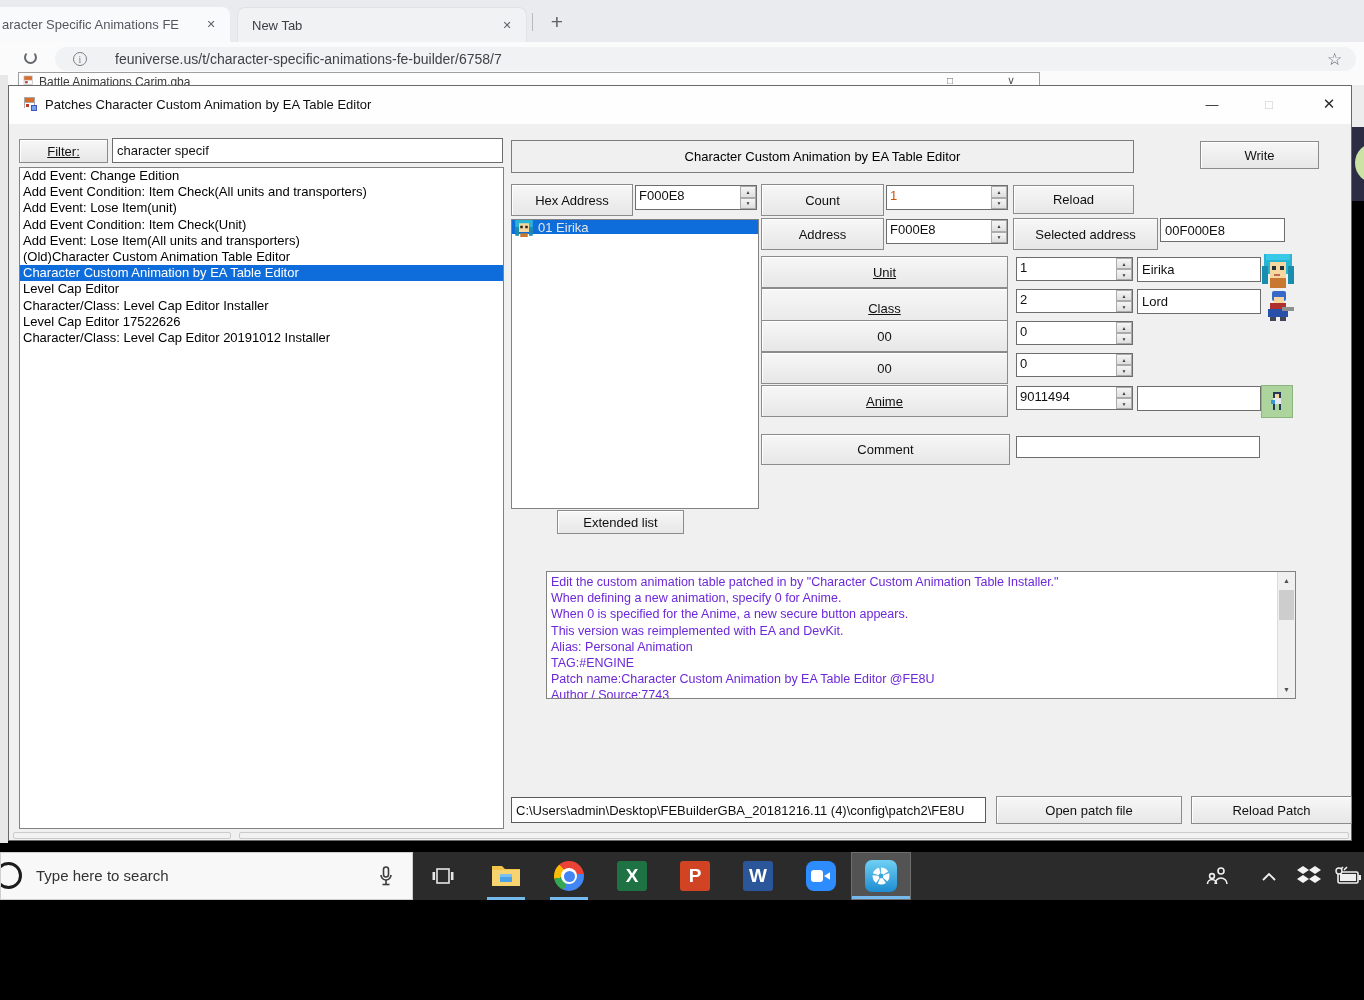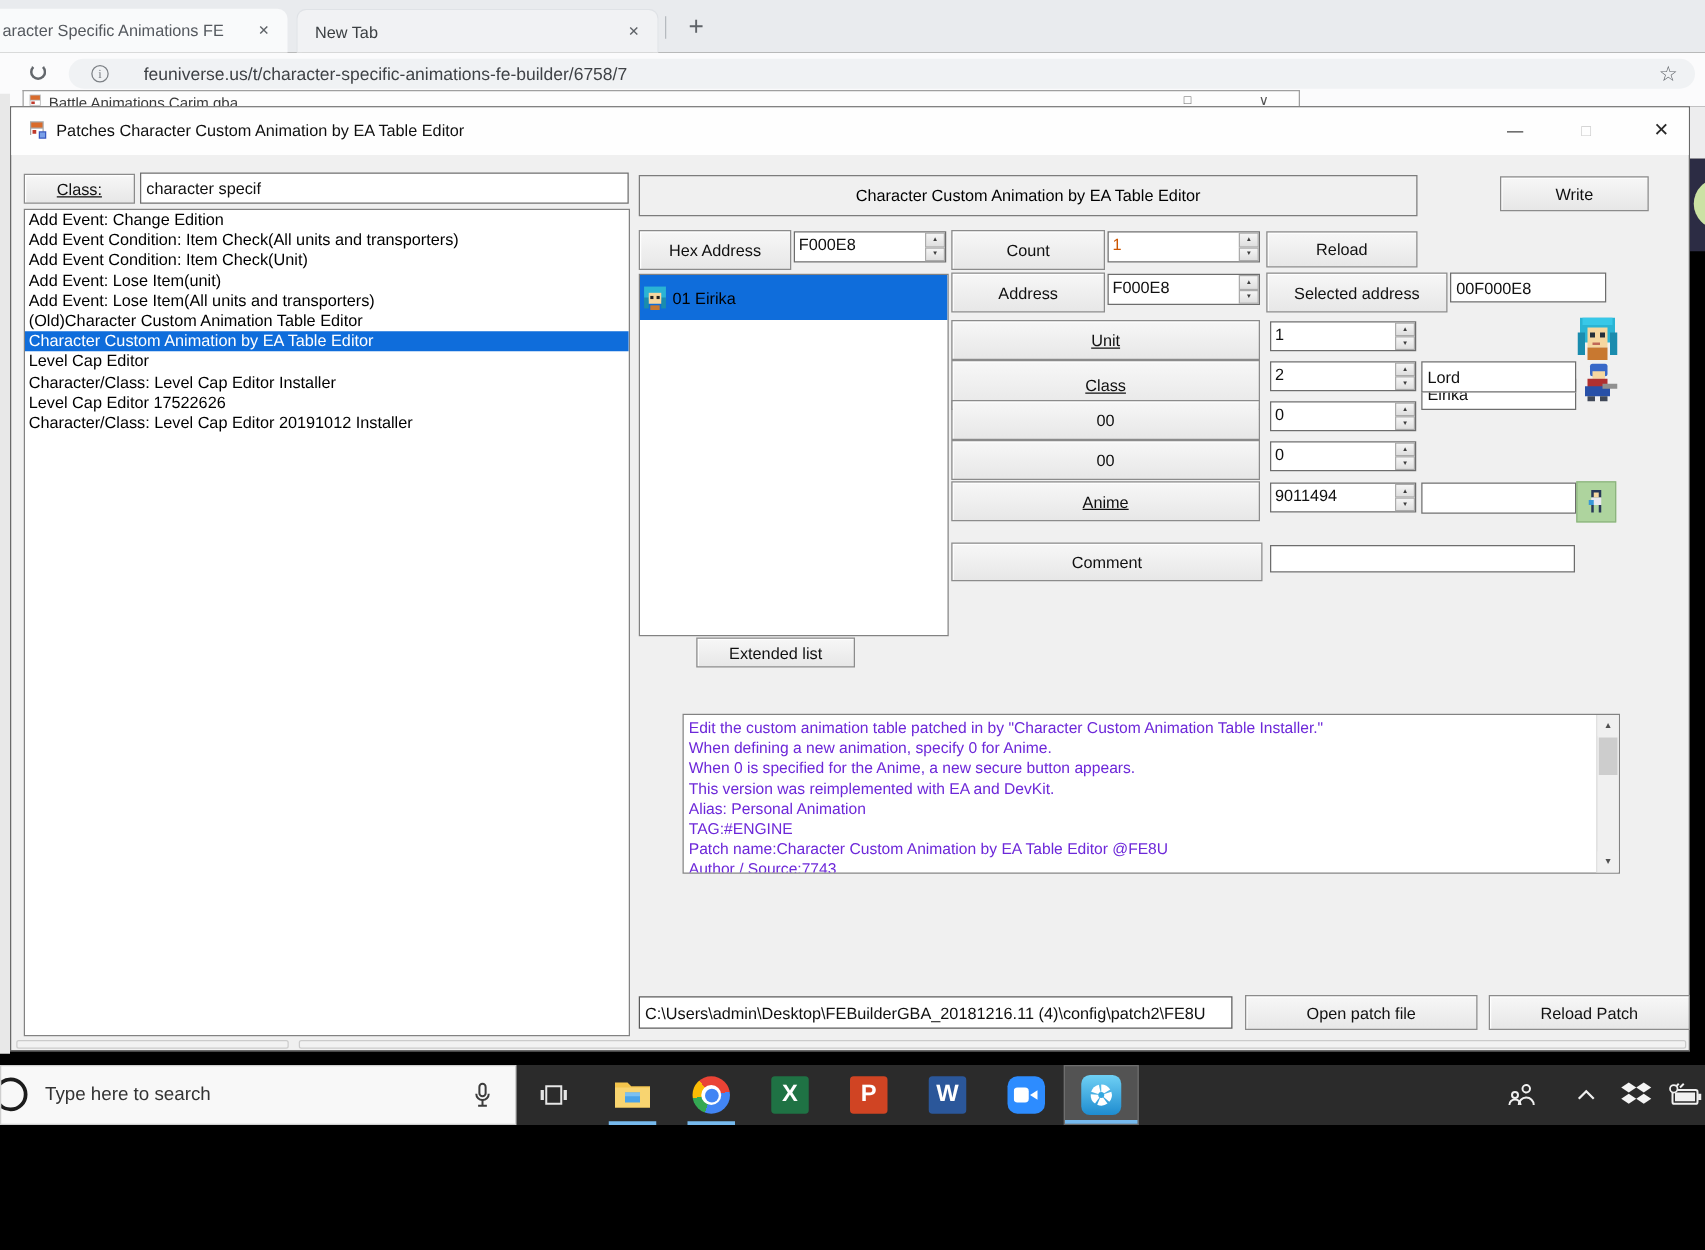--- a/index.html
+++ b/index.html
@@ -46,21 +46,21 @@
   .lb{background:#fff;border:1px solid #828282;overflow:hidden;}
   .lb .it{height:16.2px;line-height:16px;padding-left:3px;font-size:13px;color:#000;white-space:nowrap;}
   .lb .it.sel{background:#0f6ddb;color:#fff;}
   .spin{background:#fff;border:1px solid #6d6d6d;display:flex;}
   .spin .val{flex:1;font-size:13px;color:#101010;padding:2px 3px;overflow:hidden;white-space:nowrap;}
   .spin .val.orange{color:#cc5500;}
   .spin .ud{width:16px;display:flex;flex-direction:column;}
   .spin .ud i{flex:1;font-style:normal;background:linear-gradient(#f5f5f5,#dfdfdf);
        border:1px solid #ababab;font-size:5px;color:#3c3c3c;display:flex;align-items:center;
        justify-content:center;}
-  .entry-row{height:36px;display:flex;align-items:center;background:#0f6ddb;color:#000000;
+  .entry-row{height:14px;display:flex;align-items:center;background:#0f6ddb;color:#e5e5e5;
        font-size:13px;gap:4px;padding-left:2px;}
   .descbox{background:#fff;border:1px solid #828282;}
   .descline{font-size:12.5px;color:#6d28d9;line-height:16.2px;white-space:nowrap;}
   .sb{position:absolute;right:0;top:0;width:17px;height:100%;background:#f0f0f0;border-left:1px solid #dcdcdc;}
   .sb .ar{position:absolute;left:0;width:17px;height:17px;background:#f0f0f0;color:#505050;
        font-size:7px;display:flex;align-items:center;justify-content:center;}
   .sb .thumb{position:absolute;left:1px;top:18px;width:15px;height:30px;background:#cdcdcd;}
   .statusseg{height:7px;background:#f2f2f2;border:1px solid #cbcbcb;border-radius:2px;}
   .greenpad{background:#aed49e;border:1px solid #8cb47e;display:flex;align-items:center;justify-content:center;}
   
@@ -128,31 +128,31 @@
         <rect x="8" y="9" width="6" height="6" fill="#3858c0"></rect>
         <rect x="9" y="10" width="4" height="4" fill="#7aa0e8"></rect>
     </svg>
     <div class="abs dlg-title" style="left:36px;top:11px;">Patches Character Custom Animation by EA Table Editor</div>
     <div class="abs cap-btn" style="left:1192px;top:8px;">—</div>
     <div class="abs cap-btn" style="left:1249px;top:8px;color:#c9c9c9;">□</div>
     <div class="abs cap-btn" style="left:1309px;top:8px;font-size:15px;">✕</div>
   </div>
 
   <div class="abs btn" style="left:10px;top:53px;width:89px;height:24px;">
-    <span class="ul">Class:</span>
+    <span class="ul">Filter:</span>
   </div>
   <div class="abs tb" style="left:103px;top:52px;width:391px;height:25px;">
     <span>character specif</span>
   </div>
 
   <div class="abs lb" style="left:10px;top:81px;width:485px;height:662px;">
     <div class="it">Add Event: Change Edition</div>
     <div class="it">Add Event Condition: Item Check(All units and transporters)</div>
+    <div class="it">Add Event: Lose Item(unit)</div>
     <div class="it">Add Event Condition: Item Check(Unit)</div>
-    <div class="it">Add Event: Lose Item(unit)</div>
     <div class="it">Add Event: Lose Item(All units and transporters)</div>
     <div class="it">(Old)Character Custom Animation Table Editor</div>
     <div class="it sel">Character Custom Animation by EA Table Editor</div>
     <div class="it">Level Cap Editor</div>
     <div class="it">Character/Class: Level Cap Editor Installer</div>
     <div class="it">Level Cap Editor 17522626</div>
     <div class="it">Character/Class: Level Cap Editor 20191012 Installer</div>
   </div>
 
   <div class="abs" style="left:502px;top:54px;width:623px;height:33px;border:1px solid #7c7c7c;background:#f0f0f0;display:flex;align-items:center;justify-content:center;font-size:13px;">Character Custom Animation by EA Table Editor</div>
@@ -219,21 +219,21 @@
   <div class="abs btn" style="left:752px;top:170px;width:247px;height:32px;">
     <span class="ul">Unit</span>
   </div>
   <div class="abs spin" style="left:1007px;top:171px;width:117px;height:24px;">
     <span class="val">1</span>
     <span class="ud">
         <i>▲</i>
         <i>▼</i>
       </span>
   </div>
-  <div class="abs tb" style="left:1128px;top:171px;width:124px;height:25px;margin-top:46px;">
+  <div class="abs tb" style="left:1128px;top:171px;width:124px;height:25px;">
     <span>Eirika</span>
   </div>
   <svg class="abs" style="left:1253px;top:168px;" width="32" height="34" viewBox="0 0 16 17">
     <rect x="1" y="0" width="14" height="10" fill="#2ab4d4"></rect>
       <rect x="0" y="6" width="3" height="9" fill="#1a8cae"></rect>
       <rect x="13" y="6" width="3" height="9" fill="#1a8cae"></rect>
       <rect x="4" y="4" width="8" height="8" fill="#f6d7a0"></rect>
       <rect x="5" y="6" width="2" height="2" fill="#26303a"></rect>
       <rect x="9" y="6" width="2" height="2" fill="#26303a"></rect>
       <rect x="6" y="10" width="3" height="1" fill="#c06858"></rect>

